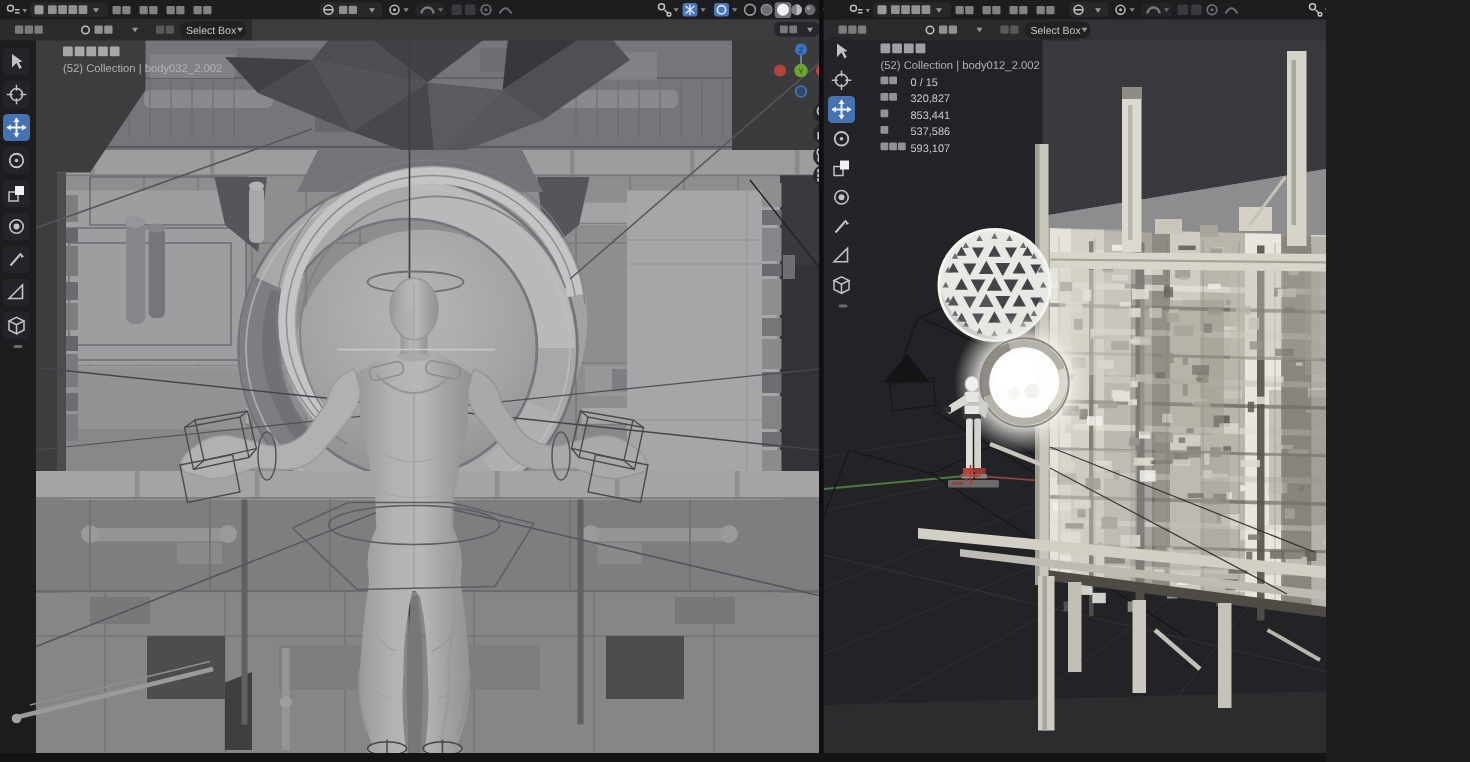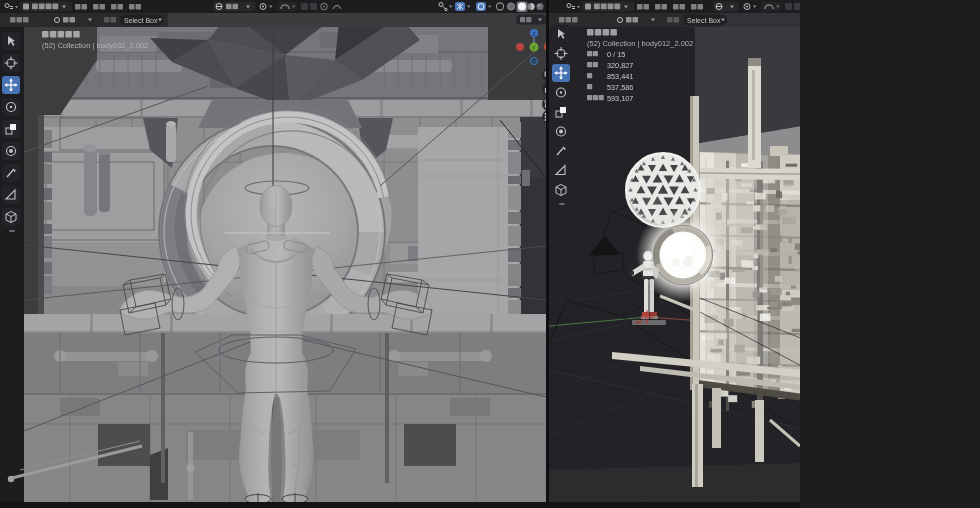--- a/index.html
+++ b/index.html
@@ -1,14 +1,14 @@
 <!DOCTYPE html>
 <html><head><meta charset="utf-8"><style>
 html,body{margin:0;padding:0;background:#1d1d1f;}
-#root{position:relative;width:800px;height:508px;overflow:hidden;font-family:"Liberation Sans",sans-serif;}
+#root{position:relative;width:884px;height:508px;overflow:hidden;font-family:"Liberation Sans",sans-serif;}
 svg{display:block}
 </style></head><body>
 <div id="root">
     <svg width="980" height="508" viewBox="0 0 980 508" xmlns="http://www.w3.org/2000/svg" font-family="Liberation Sans, sans-serif">
       <defs>
         <radialGradient id="sph" cx="46%" cy="32%" r="75%">
           <stop offset="0%" stop-color="#b6b6b8"></stop>
           <stop offset="55%" stop-color="#a4a4a6"></stop>
           <stop offset="100%" stop-color="#8a8a8c"></stop>
         </radialGradient>

